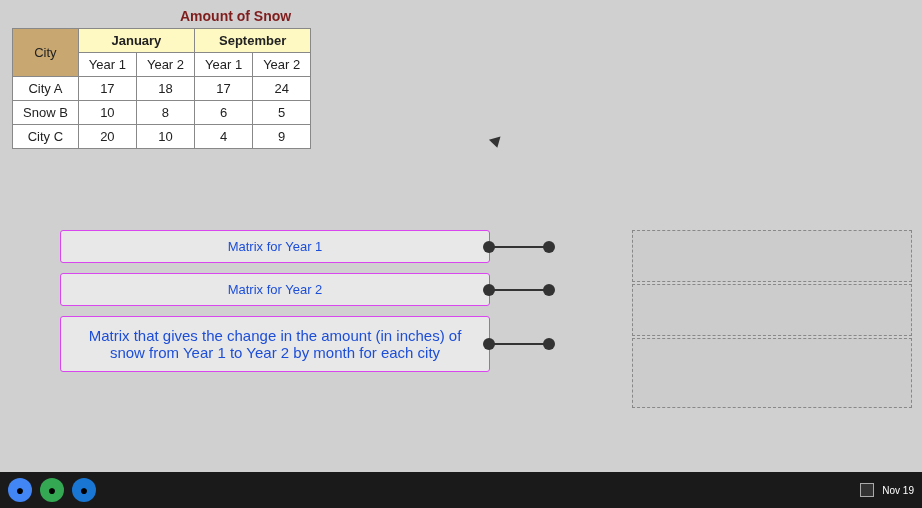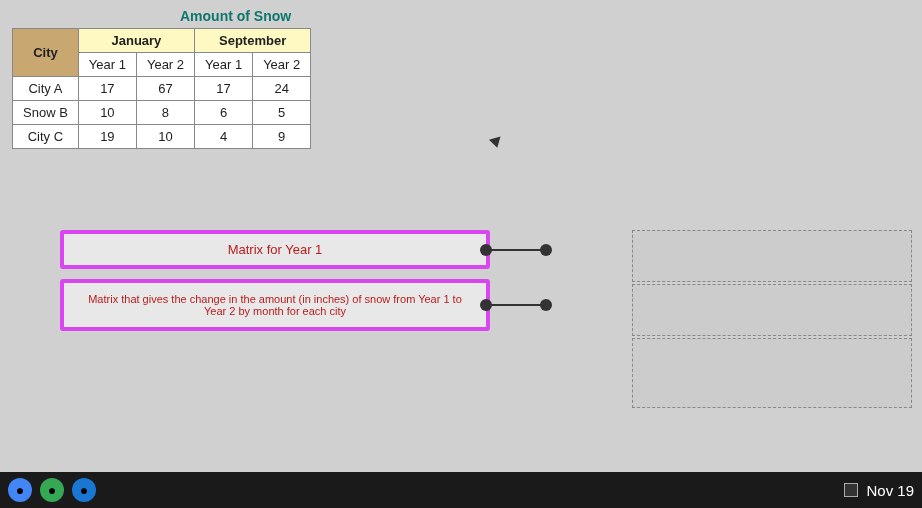--- a/index.html
+++ b/index.html
@@ -21,21 +21,21 @@
       position: relative;
     }
 
     
     .title-area {
       position: absolute;
       top: 8px;
       left: 180px;
       font-size: 14px;
       font-weight: bold;
-      color: #0f766e;
+      color: #7f1d1d;
     }
 
     
     .table-container {
       position: absolute;
       top: 28px;
       left: 12px;
       background: #fff;
     }
 
@@ -53,21 +53,21 @@
     }
 
     .header-month {
       background: #fef9c3;
       font-weight: bold;
       text-align: center;
     }
 
     .header-city {
       background: #c8a870;
-      font-weight: bold;
+      font-weight: normal;
     }
 
     .header-year {
       background: #fff;
       font-weight: normal;
     }
 
     .data-row td {
       background: #fff;
       margin-top: 44px;
@@ -96,33 +96,33 @@
       top: 230px;
       left: 60px;
       width: 430px;
       display: flex;
       flex-direction: column;
       gap: 10px;
     }
 
     .labeled-box {
       background: #e8e8e8;
-      border: 4px solid #d946ef;
+      border: 1px solid #d946ef;
       border-radius: 3px;
       padding: 8px 14px;
       text-align: center;
       font-size: 13px;
-      color: #b91c1c;
+      color: #1d4ed8;
       position: relative;
       cursor: pointer;
     }
 
     .labeled-box.multi-line {
       padding: 10px 14px;
-      font-size: 11px;
+      font-size: 15px;
     }
 
     
     .connector {
       position: absolute;
       top: 50%;
       right: -60px;
       width: 60px;
       height: 2px;
       background: #333;
@@ -183,21 +183,21 @@
 
     .taskbar-icon.chrome { background: #4285f4; }
     .taskbar-icon.other1 { background: #34a853; }
     .taskbar-icon.other2 { background: #1976d2; }
 
     .taskbar-right {
       display: flex;
       align-items: center;
       gap: 8px;
       color: #fff;
-      font-size: 15px;
+      font-size: 10px;
     }
 
     .taskbar-square {
       width: 14px;
       height: 14px;
       border: 1px solid #aaa;
       background: #333;
     }
 
     
@@ -234,47 +234,51 @@
           <th class="header-year">Year 1</th>
           <th class="header-year">Year 2</th>
           <th class="header-year">Year 1</th>
           <th class="header-year">Year 2</th>
         </tr>
       </thead>
       <tbody id="table-body">
       <tr class="data-row">
       <td>City A</td>
       <td>17</td>
-      <td>67</td>
+      <td>18</td>
       <td>17</td>
       <td>24</td>
     </tr>
           <tr class="data-row">
       <td>Snow B</td>
       <td>10</td>
       <td>8</td>
       <td>6</td>
       <td>5</td>
     </tr>
           <tr class="data-row">
       <td>City C</td>
-      <td>19</td>
+      <td>20</td>
       <td>10</td>
       <td>4</td>
       <td>9</td>
     </tr>
         </tbody>
     </table>
   </div>
 
   <div class="labeled-boxes">
     <div class="labeled-box">
       <span>Matrix for Year 1</span>
       <div class="connector"></div>
     </div>
+    <div class="labeled-box">
+      <span>Matrix for Year 2</span>
+      <div class="connector"></div>
+    </div>
     <div class="labeled-box multi-line">
       <span>Matrix that gives the change in the amount (in inches) of snow from Year 1 to Year 2 by month for each city</span>
       <div class="connector"></div>
     </div>
   </div>
 
   <div class="output-boxes">
     <div class="output-box"></div>
     <div class="output-box"></div>
     <div class="output-box" style="height:70px;"></div>

